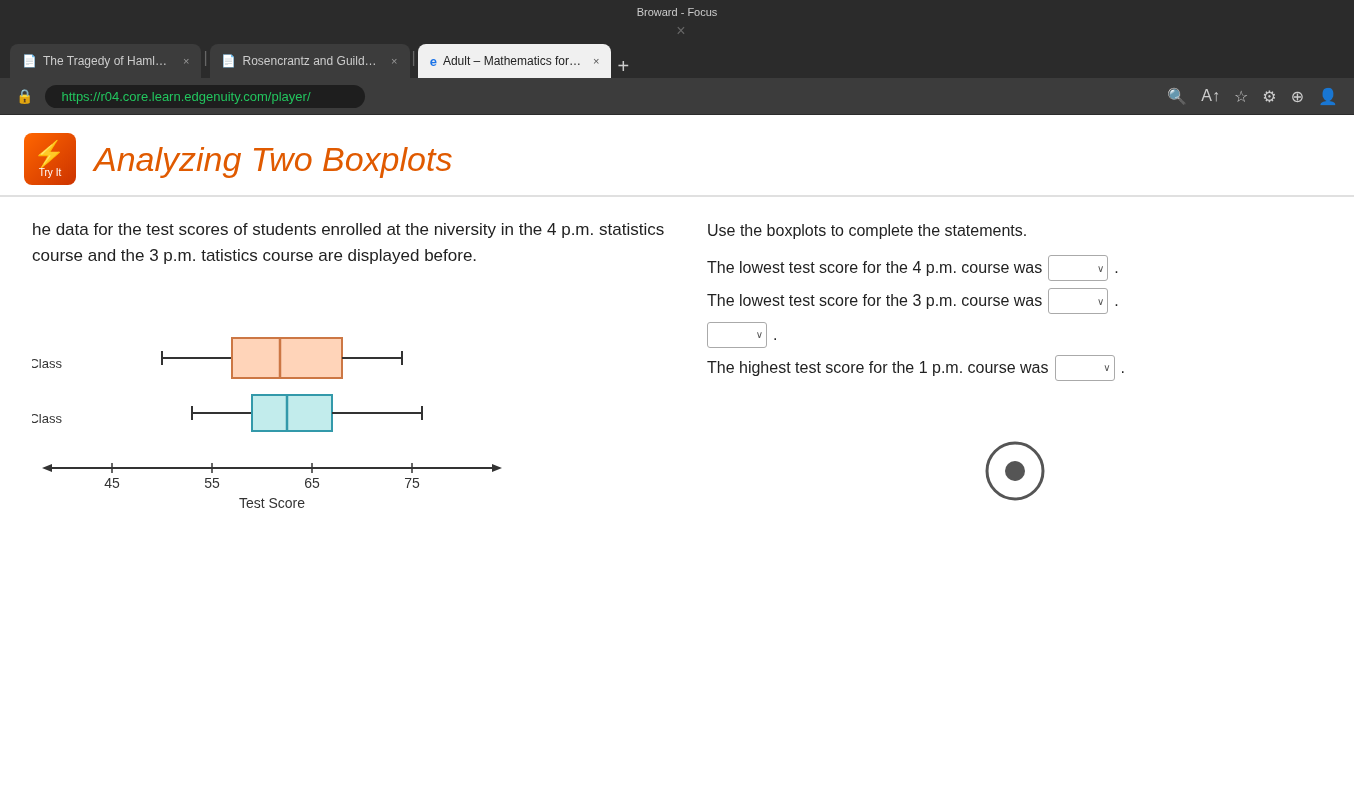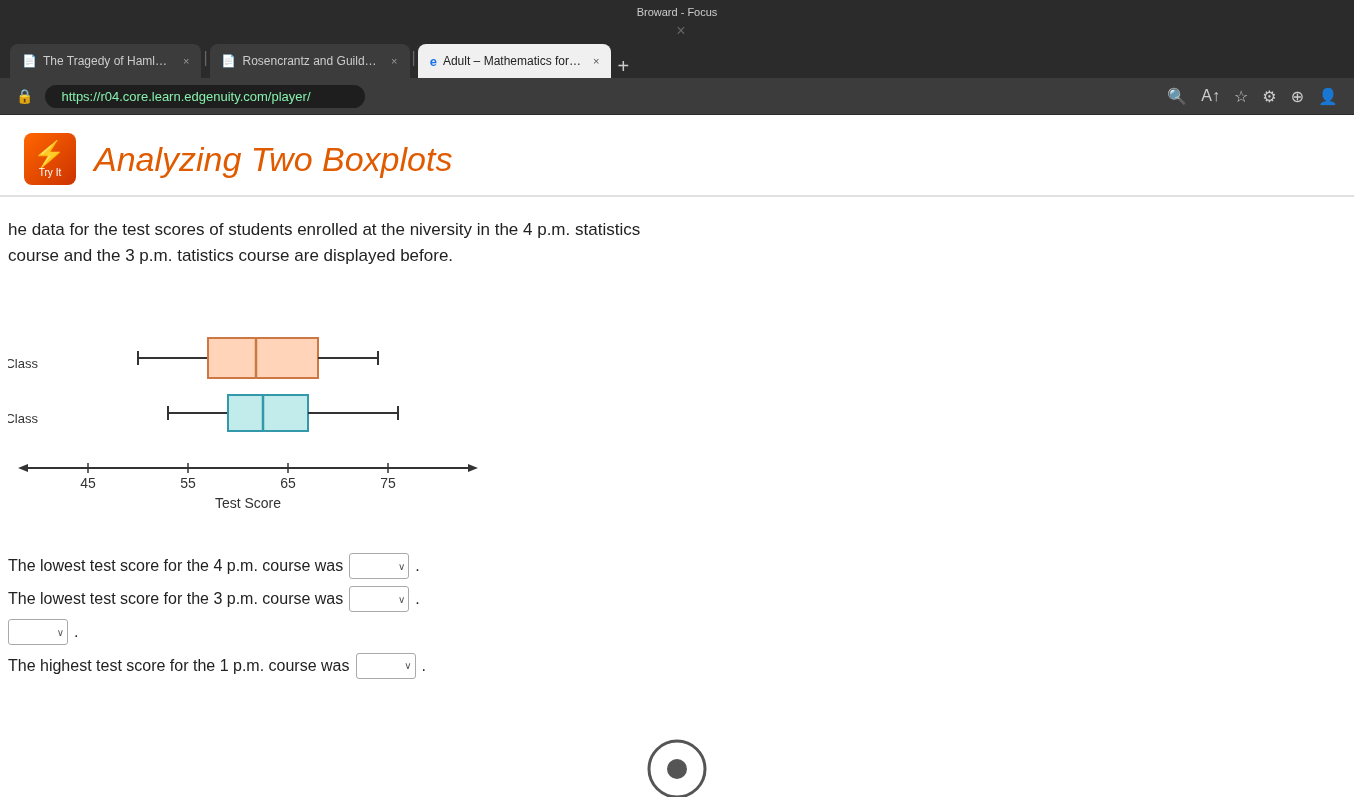--- a/index.html
+++ b/index.html
@@ -65,21 +65,21 @@
       height: 36px;
       display: flex;
       align-items: center;
       padding: 0 16px;
       gap: 12px;
     }
     .address-input {
       background: #1e1e1e;
       border-radius: 20px;
       padding: 4px 16px;
-      color: #86efac;
+      color: #22c55e;
       font-size: 13px;
       flex: 0 0 auto;
       width: 320px;
     }
     .address-icons {
       display: flex;
       align-items: center;
       gap: 14px;
       margin-left: auto;
       color: #ccc;
@@ -128,24 +128,23 @@
     .page-title {
       color: #e05a00;
       font-size: 34px;
       font-weight: 400;
       font-style: italic;
     }
 
     
     .main-content {
       display: flex;
-      padding: 20px 8px;
+      padding: 20px 32px;
       gap: 30px;
       height: calc(100% - 90px);
-      flex-direction: column;
     }
 
     .left-panel {
       flex: 0 0 50%;
       max-width: 50%;
     }
 
     .right-panel {
       flex: 1;
     }
@@ -308,20 +307,21 @@
           <line x1="255" y1="87" x2="255" y2="123" stroke="#3399aa" stroke-width="2.5"></line>
 
           <line x1="300" y1="105" x2="390" y2="105" stroke="#333" stroke-width="2"></line>
           <line x1="390" y1="98" x2="390" y2="112" stroke="#333" stroke-width="2"></line>
         </svg>
       </div>
     </div>
 
     <div class="right-panel">
       <div class="statements-text">
+        <p style="margin-bottom:10px;">Use the boxplots to complete the statements.</p>
 
         <div class="statement-line">
           <span>The lowest test score for the 4 p.m. course was</span>
           <div class="dropdown-wrapper">
             <select class="dropdown-select">
               <option value=""></option>
               <option value="45">45</option>
               <option value="50">50</option>
               <option value="55">55</option>
               <option value="60">60</option>

